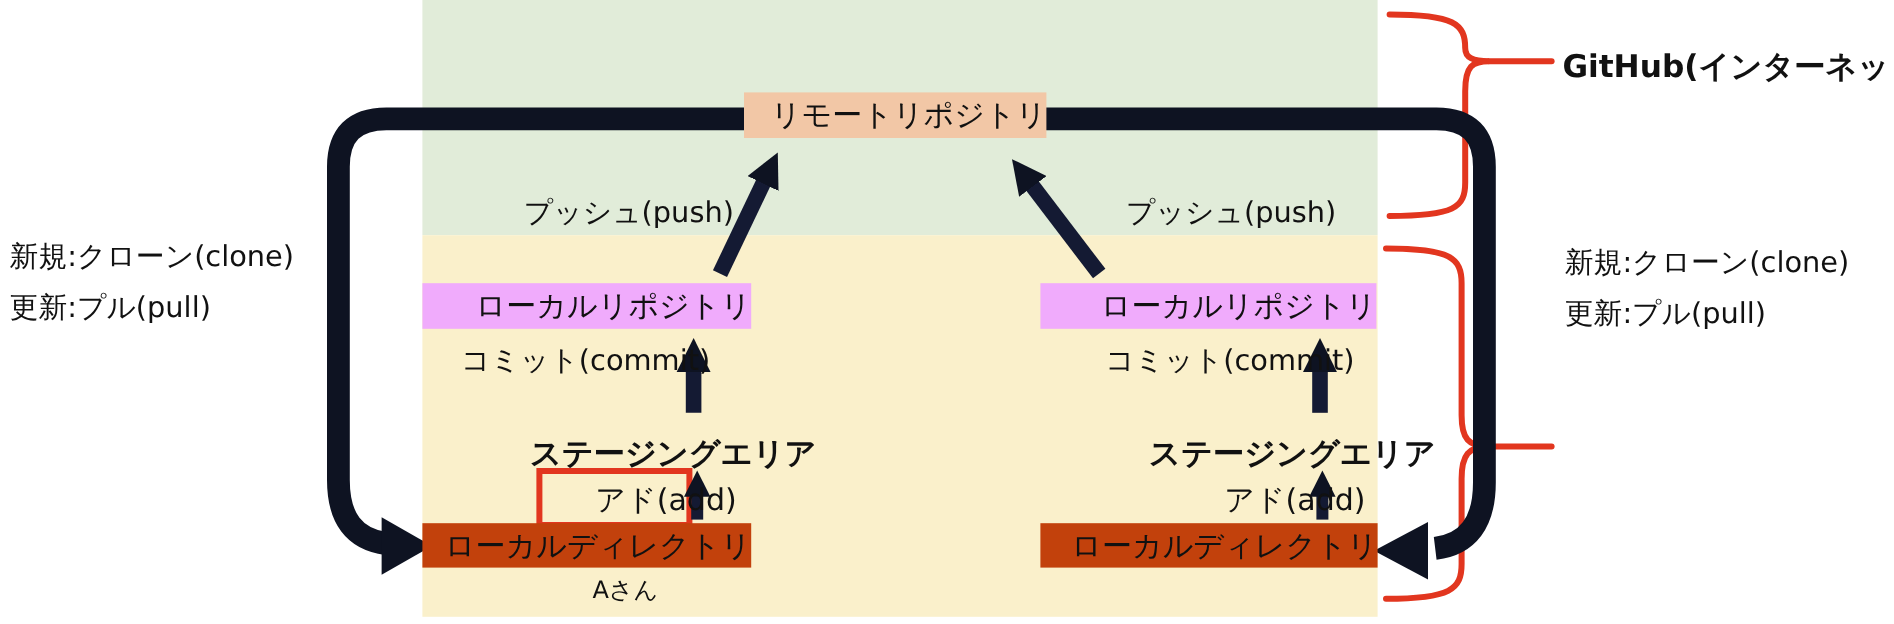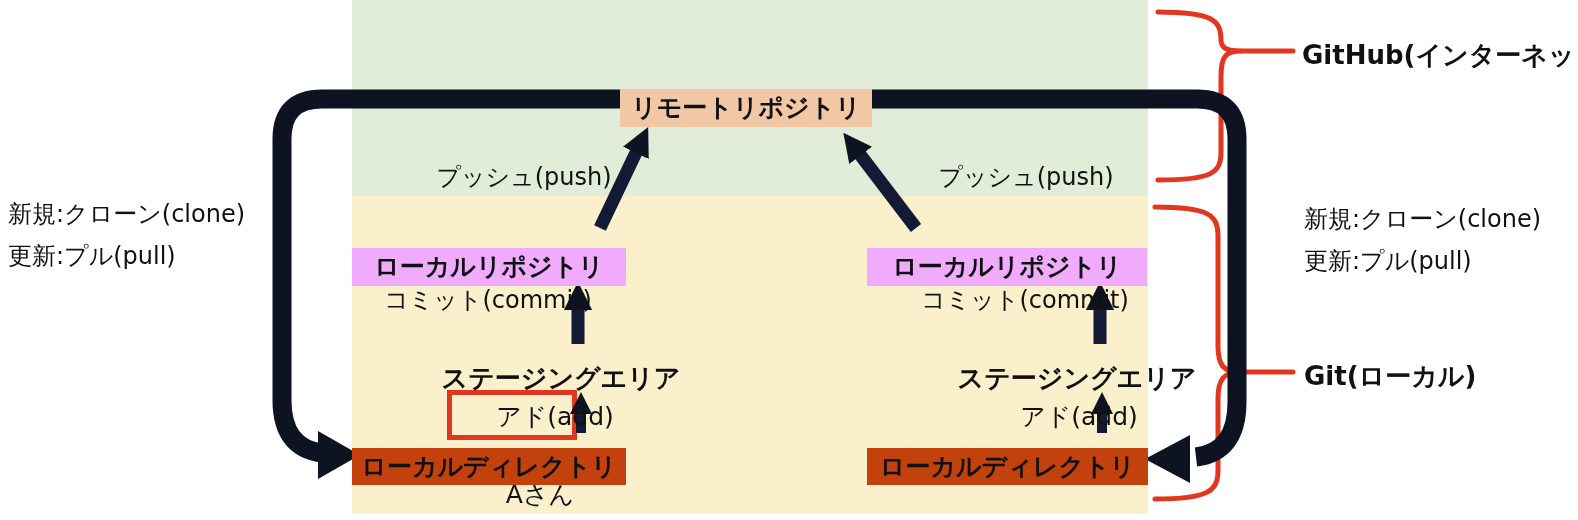--- a/index.html
+++ b/index.html
@@ -6,22 +6,22 @@
   .canvas{
     position:relative;width:1578px;height:520px;overflow:hidden;
     font-family:"DejaVu Sans","Liberation Sans",sans-serif;
     color:#111;background:#ffffff;
   }
   .band{position:absolute;left:352px;width:796px;}
   .band-github{top:0;height:196px;background:#e1ecd9;}
   .band-git{top:196px;height:318px;background:#faf0cb;}
   .overlay{position:absolute;left:0;top:0;width:1578px;height:520px;pointer-events:none;}
   .node{
-    position:absolute;height:38px;line-height:38px;text-align:center;
-    font-weight:bold;font-size:25px;background:#f2c7a6;white-space:nowrap;margin-top:12px;
+    position:absolute;height:38px;line-height:38px;text-align:right;
+    font-weight:normal;font-size:25px;background:#f2c7a6;white-space:nowrap;
   }
   .node-dir{background:#c2410c;height:37px;line-height:37px;}
   .node-repo{background:#f0abfc;}
   .lbl{position:absolute;font-size:24px;white-space:nowrap;}
   .lbl-c{text-align:center;padding-left:44px;}
   .lbl-b{font-weight:bold;font-size:26px;}
   .add-rect{
     position:absolute;left:447px;top:390px;width:120px;height:40px;
     border:5px solid #e2361f;background:transparent;
   }
@@ -77,23 +77,22 @@
 
   <div class="lbl lbl-c lbl-b" style="left:382px;top:361px;width:270px;">ステージングエリア</div>
   <div class="lbl lbl-c lbl-b" style="left:898px;top:361px;width:270px;">ステージングエリア</div>
 
   <div class="lbl lbl-c" style="left:396px;top:400px;width:230px;font-size:25px;">アド(add)</div>
   <div class="lbl lbl-c" style="left:920px;top:400px;width:230px;font-size:25px;">アド(add)</div>
 
   <div class="node node-dir" style="left:352px;top:436px;width:274px;">ローカルディレクトリ</div>
   <div class="node node-dir" style="left:867px;top:436px;width:281px;">ローカルディレクトリ</div>
 
-  <div class="lbl lbl-c" style="left:359px;top:478px;width:274px;font-size:25px;">Aさん</div>
+  <div class="lbl lbl-c" style="left:340px;top:478px;width:274px;font-size:20px;">Aさん</div>
 
   <div class="lbl" style="left:8px;top:198px;">新規:クローン(clone)</div>
   <div class="lbl" style="left:8px;top:240px;">更新:プル(pull)</div>
   <div class="lbl" style="left:1304px;top:203px;">新規:クローン(clone)</div>
   <div class="lbl" style="left:1304px;top:245px;">更新:プル(pull)</div>
 
   <div class="lbl lbl-b" style="left:1302px;top:38px;">GitHub(インターネット)</div>
-  <div class="lbl lbl-b" style="left:1304px;top:359px;">Git(ローカル)</div>
 
 </div>
 
 </body></html>

